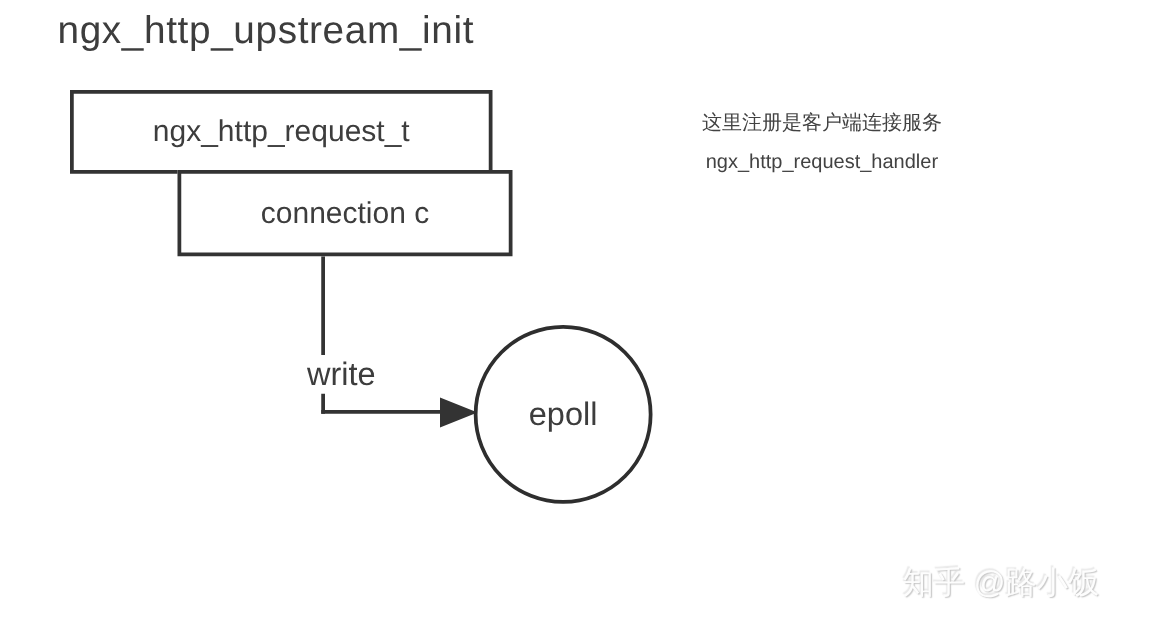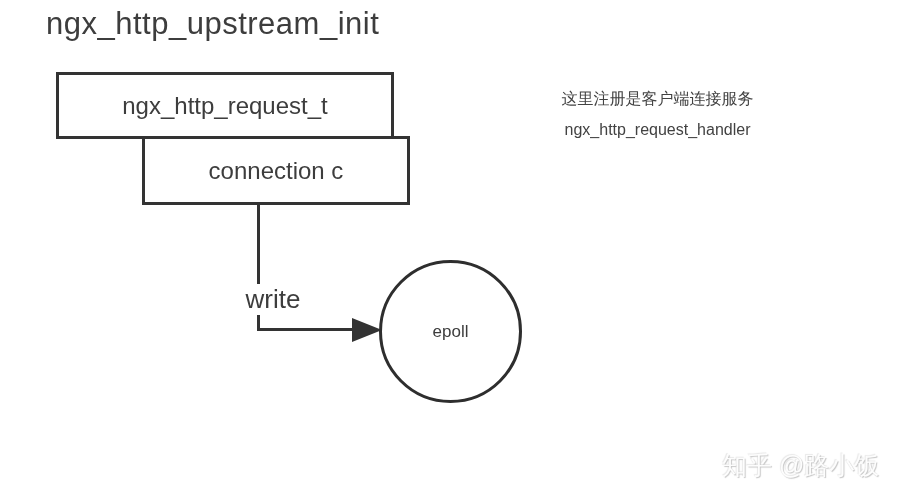--- a/index.html
+++ b/index.html
@@ -98,21 +98,21 @@
     left: 379px;
     top: 260px;
     width: 143px;
     height: 143px;
     border: 3px solid #2e2e2e;
     border-radius: 50%;
     background: #ffffff;
     display: flex;
     align-items: center;
     justify-content: center;
-    font-size: 17px;
+    font-size: 26px;
     color: #3d3d3d;
     z-index: 1;
   }
   .annotation {
     position: absolute;
     left: 470px;
     top: 83px;
     width: 375px;
     text-align: center;
     font-size: 16px;

